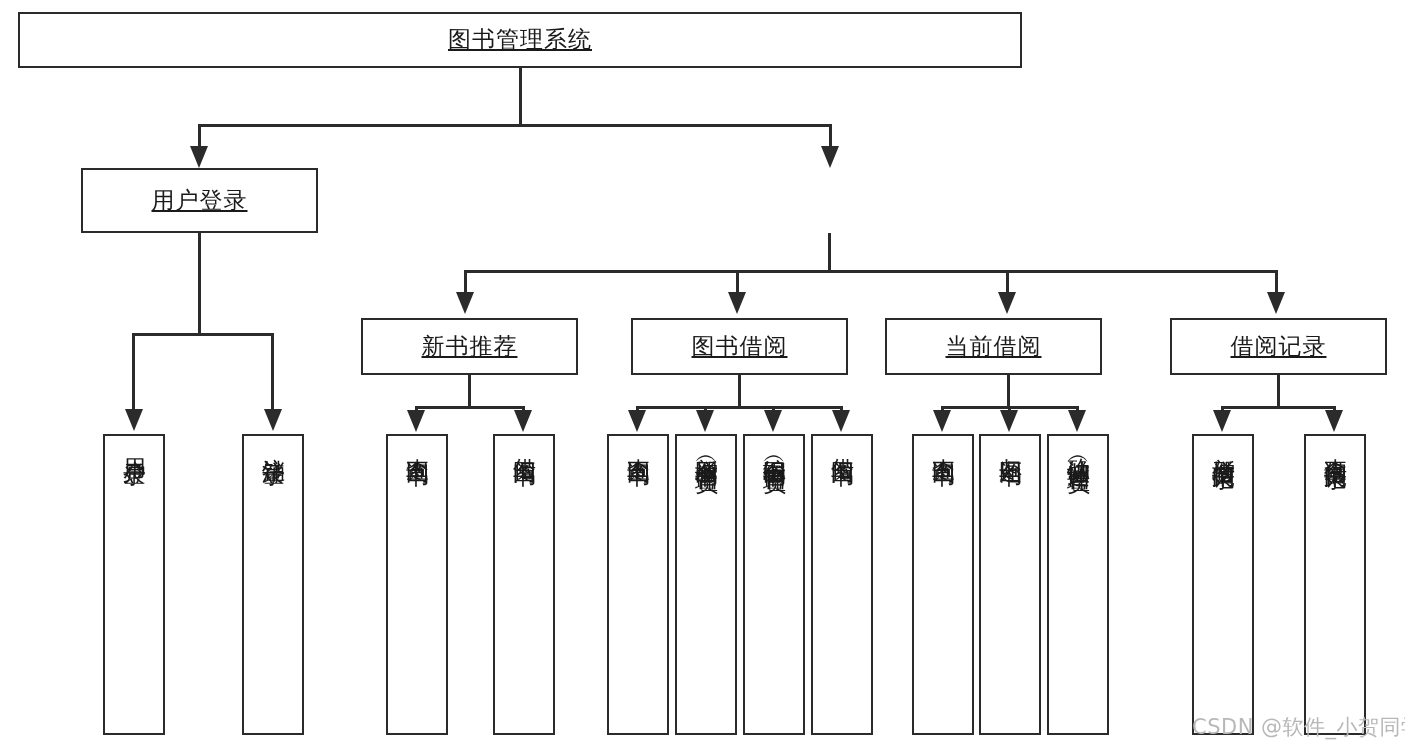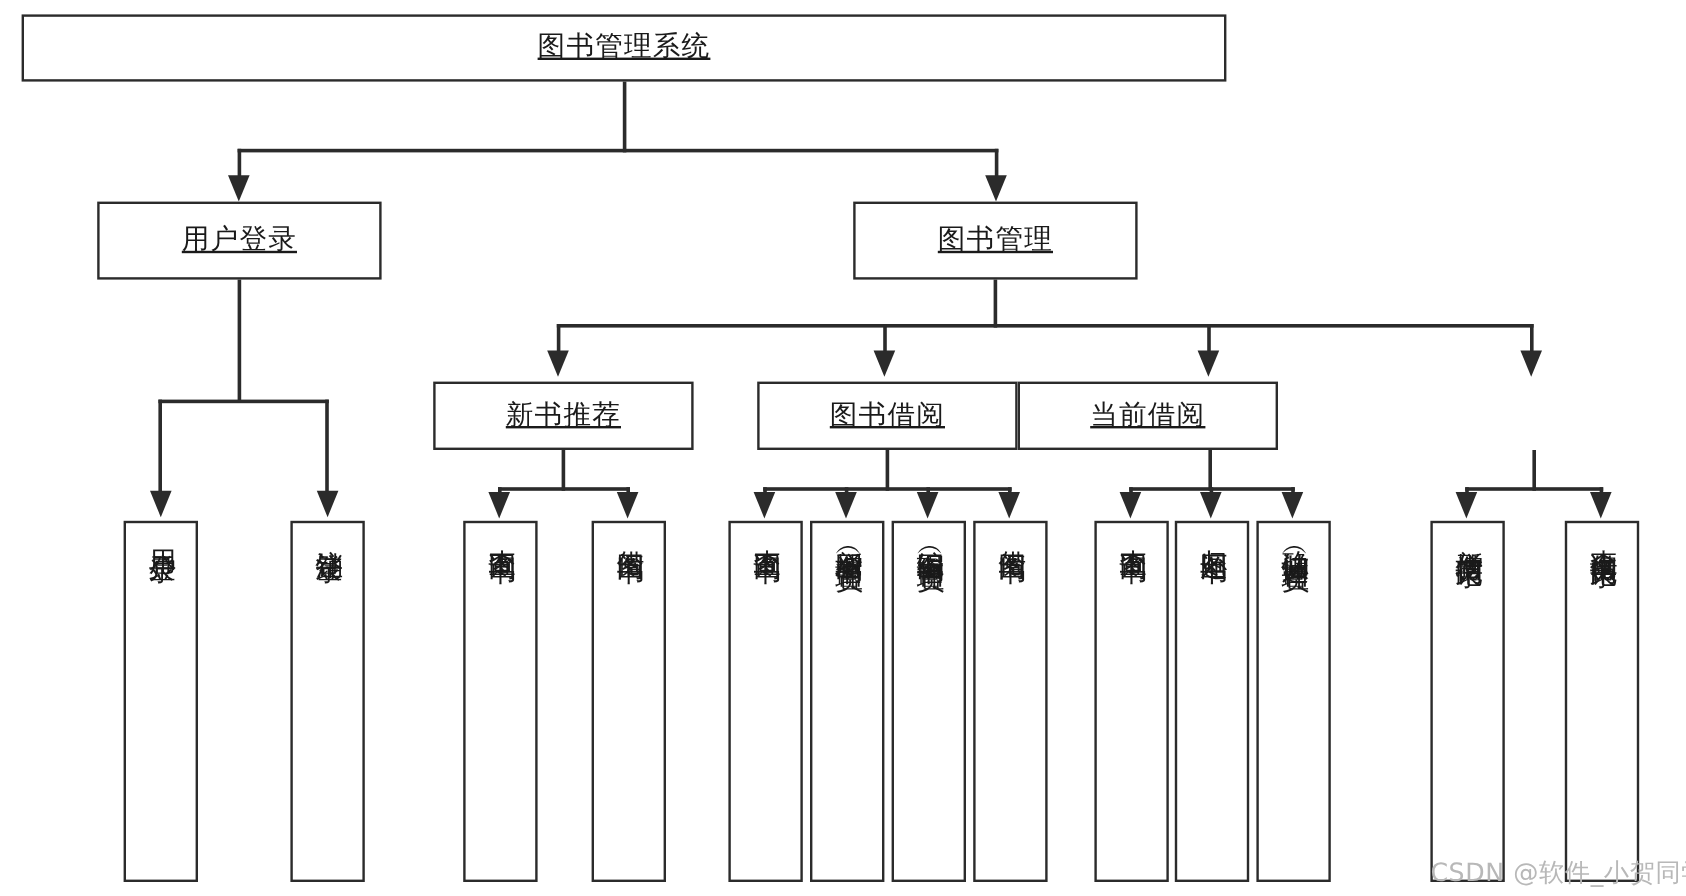--- a/index.html
+++ b/index.html
@@ -79,23 +79,20 @@
 
   <div class="conn vline" style="left:519px; top:68px; width:3px; height:59px;"></div>
   <div class="conn hline" style="left:198px; top:124px; width:634px; height:3px;"></div>
   <div class="conn vline" style="left:198px; top:124px; width:3px; height:25px;"></div>
   <div class="arrow" style="left:190px; top:146px;"></div>
   <div class="conn vline" style="left:829px; top:124px; width:3px; height:25px;"></div>
   <div class="arrow" style="left:821px; top:146px;"></div>
 
   <div class="node node-h" style="left:81px; top:168px; width:237px; height:65px;">
     <span class="label">用户登录</span>
-  </div>
-  <div class="node node-h" style="left:711px; top:168px; width:237px; height:65px;">
-    <span class="label">图书管理</span>
   </div>
 
   <div class="conn vline" style="left:198px; top:233px; width:3px; height:102px;"></div>
   <div class="conn hline" style="left:132px; top:333px; width:142px; height:3px;"></div>
   <div class="conn vline" style="left:132px; top:333px; width:3px; height:78px;"></div>
   <div class="arrow" style="left:125px; top:409px;"></div>
   <div class="conn vline" style="left:271px; top:333px; width:3px; height:78px;"></div>
   <div class="arrow" style="left:264px; top:409px;"></div>
 
   <div class="conn vline" style="left:828px; top:233px; width:3px; height:40px;"></div>
@@ -108,22 +105,25 @@
   <div class="arrow" style="left:998px; top:292px;"></div>
   <div class="conn vline" style="left:1275px; top:270px; width:3px; height:25px;"></div>
   <div class="arrow" style="left:1267px; top:292px;"></div>
 
   <div class="node node-h" style="left:361px; top:318px; width:217px; height:57px;">
     <span class="label">新书推荐</span>
   </div>
   <div class="node node-h" style="left:631px; top:318px; width:217px; height:57px;">
     <span class="label">图书借阅</span>
   </div>
-  <div class="node node-h" style="left:848px; top:318px; width:217px; height:57px;">
+  <div class="node node-h" style="left:885px; top:318px; width:217px; height:57px;">
     <span class="label">当前借阅</span>
+  </div>
+  <div class="node node-h" style="left:1170px; top:318px; width:217px; height:57px;">
+    <span class="label">借阅记录</span>
   </div>
 
   <div class="conn vline" style="left:468px; top:375px; width:3px; height:34px;"></div>
   <div class="conn hline" style="left:415px; top:406px; width:110px; height:3px;"></div>
   <div class="conn vline" style="left:415px; top:406px; width:3px; height:8px;"></div>
   <div class="arrow" style="left:407px; top:410px;"></div>
   <div class="conn vline" style="left:522px; top:406px; width:3px; height:8px;"></div>
   <div class="arrow" style="left:514px; top:410px;"></div>
 
   <div class="conn vline" style="left:738px; top:375px; width:3px; height:34px;"></div>

